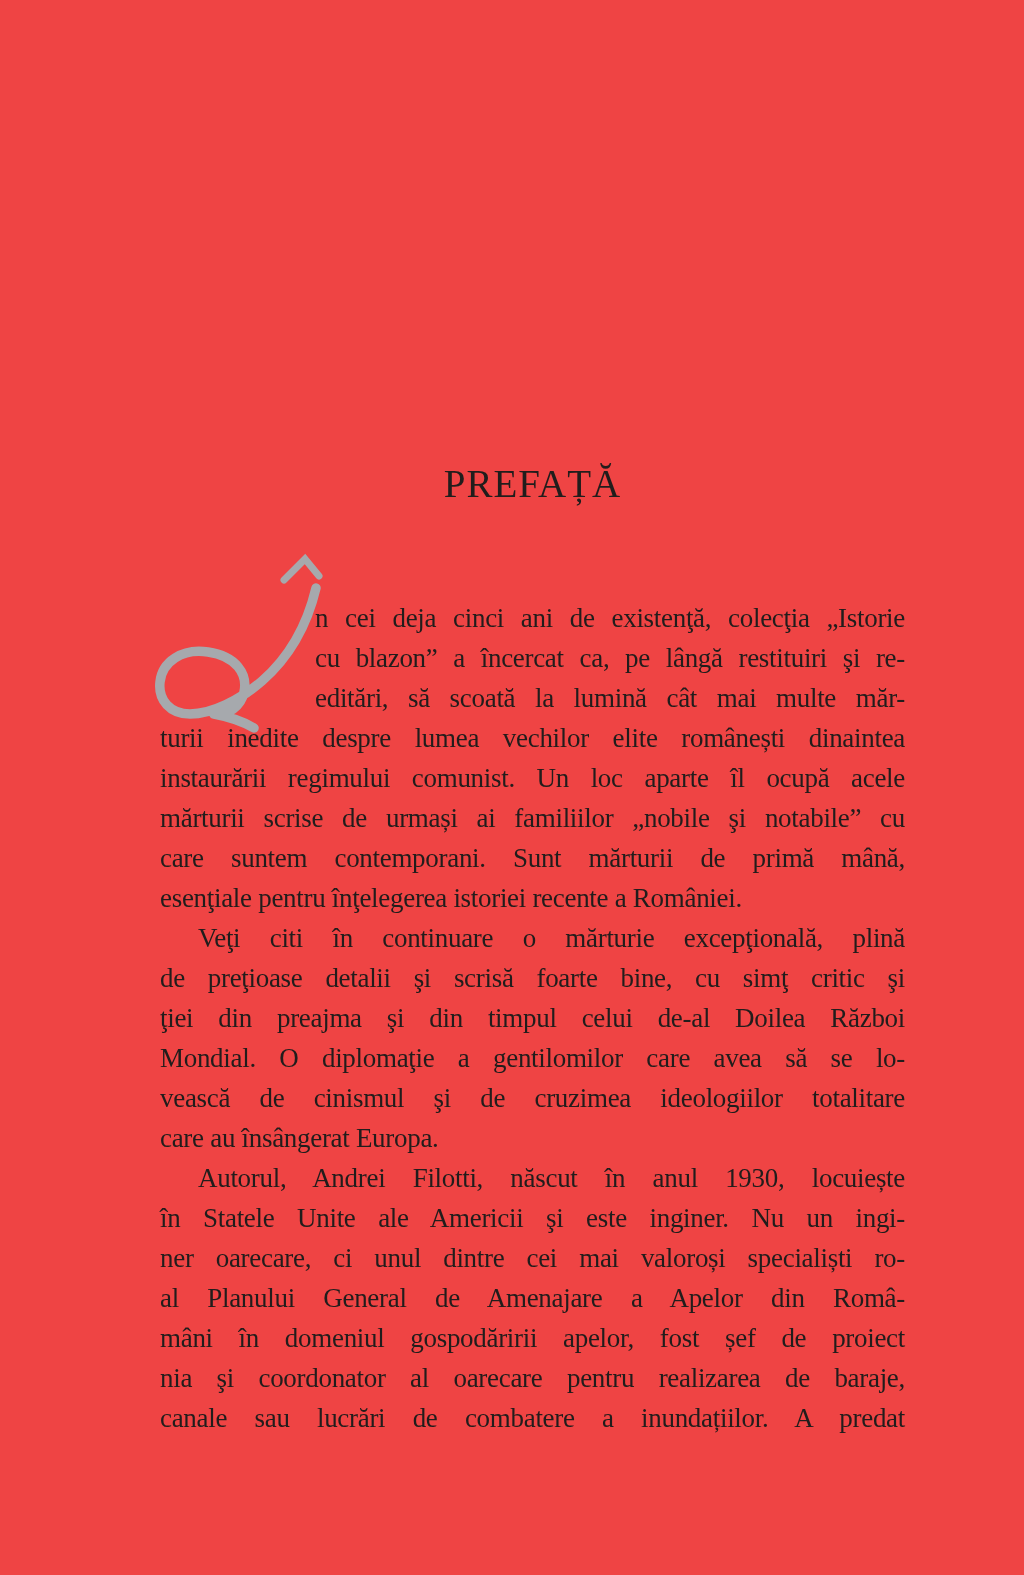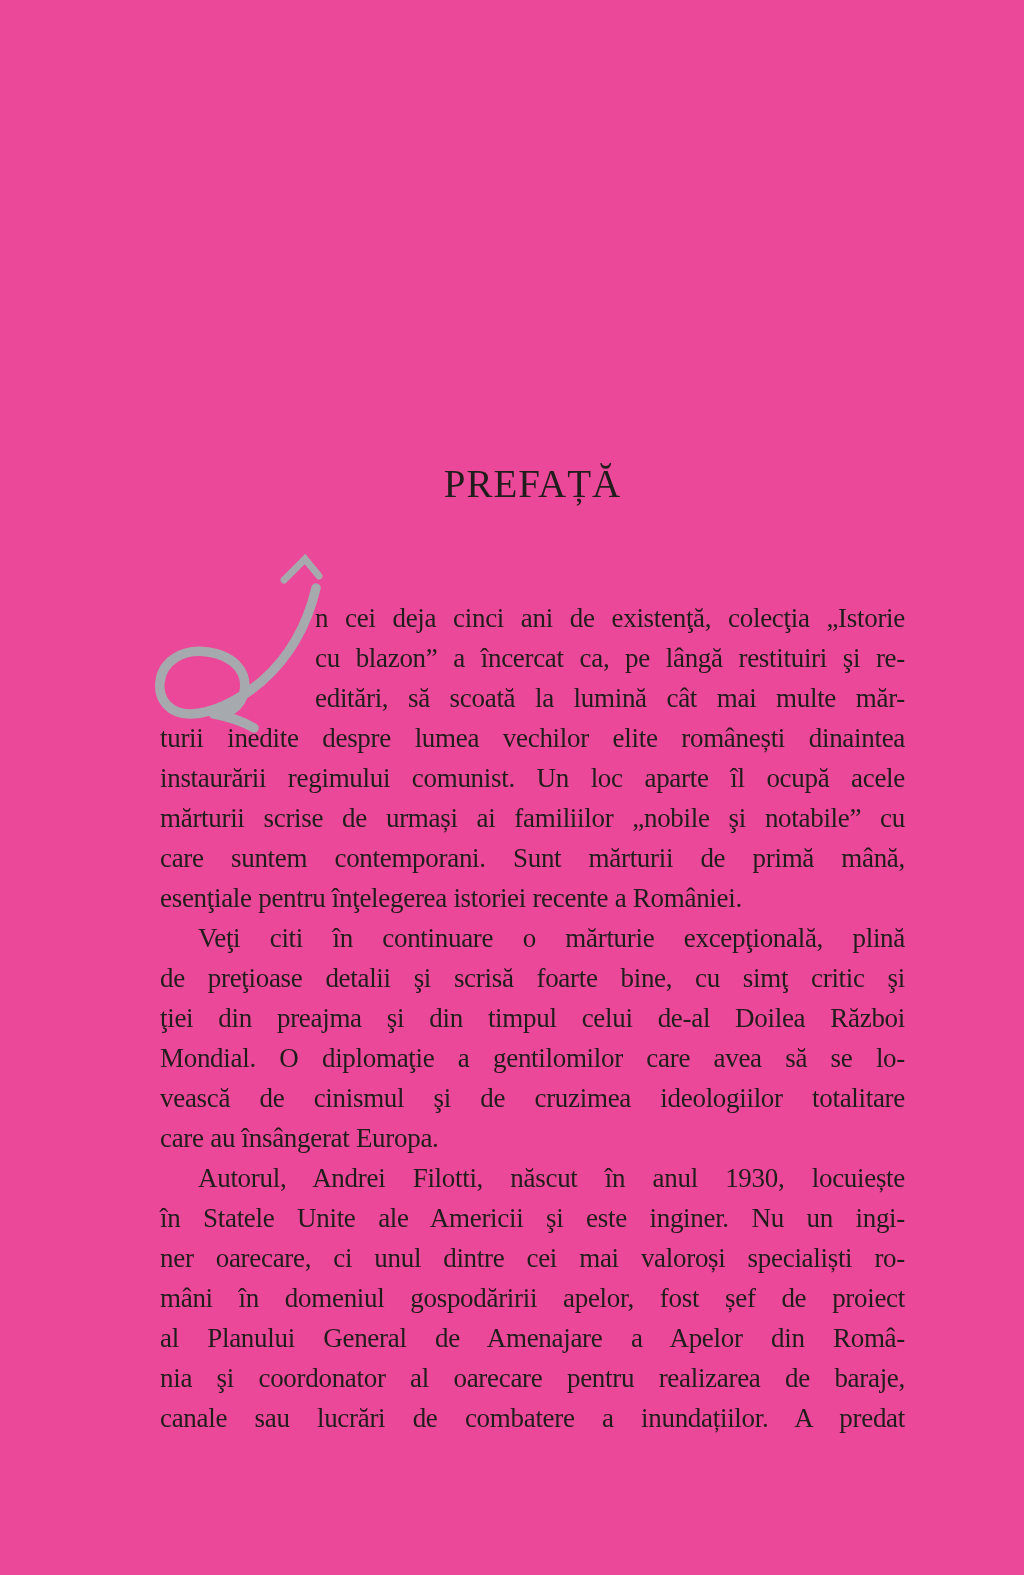--- a/index.html
+++ b/index.html
@@ -1,18 +1,18 @@
 <!DOCTYPE html>
 <html><head>
 <meta charset="utf-8">
 <style>
   html,body{margin:0;padding:0;}
   body{width:1024px;height:1575px;background:#ffffff;overflow:hidden;}
   .page{
-    position:relative;width:1024px;height:1575px;background:#ec4899;
+    position:relative;width:1024px;height:1575px;background:#ef4444;
     font-family:"Liberation Serif", serif;
     color:#211d1c;
   }
   .textblock{position:absolute;left:160px;top:0;width:745px;height:1575px;}
   .title{
     position:absolute;top:462px;left:0;width:745px;
     text-align:center;font-size:39px;line-height:44px;
     letter-spacing:1px;color:#211d1c;
   }
   .bodytext{
@@ -68,20 +68,20 @@
       <div class="line indent">Veţi citi în continuare o mărturie excepţională, plină</div>
       <div class="line">de preţioase detalii şi scrisă foarte bine, cu simţ critic şi</div>
       <div class="line">ţiei din preajma şi din timpul celui de-al Doilea Război</div>
       <div class="line">Mondial. O diplomaţie a gentilomilor care avea să se lo-</div>
       <div class="line">vească de cinismul şi de cruzimea ideologiilor totalitare</div>
       <div class="line natural">care au însângerat Europa.</div>
 
       <div class="line indent">Autorul, Andrei Filotti, născut în anul 1930, locuiește</div>
       <div class="line">în Statele Unite ale Americii şi este inginer. Nu un ingi-</div>
       <div class="line">ner oarecare, ci unul dintre cei mai valoroși specialiști ro-</div>
+      <div class="line">al Planului General de Amenajare a Apelor din Româ-</div>
       <div class="line">mâni în domeniul gospodăririi apelor, fost șef de proiect</div>
-      <div class="line">al Planului General de Amenajare a Apelor din Româ-</div>
       <div class="line">nia şi coordonator al oarecare pentru realizarea de baraje,</div>
       <div class="line">canale sau lucrări de combatere a inundațiilor. A predat</div>
 
     </div>
   </div>
 </div>
 
 </body></html>

